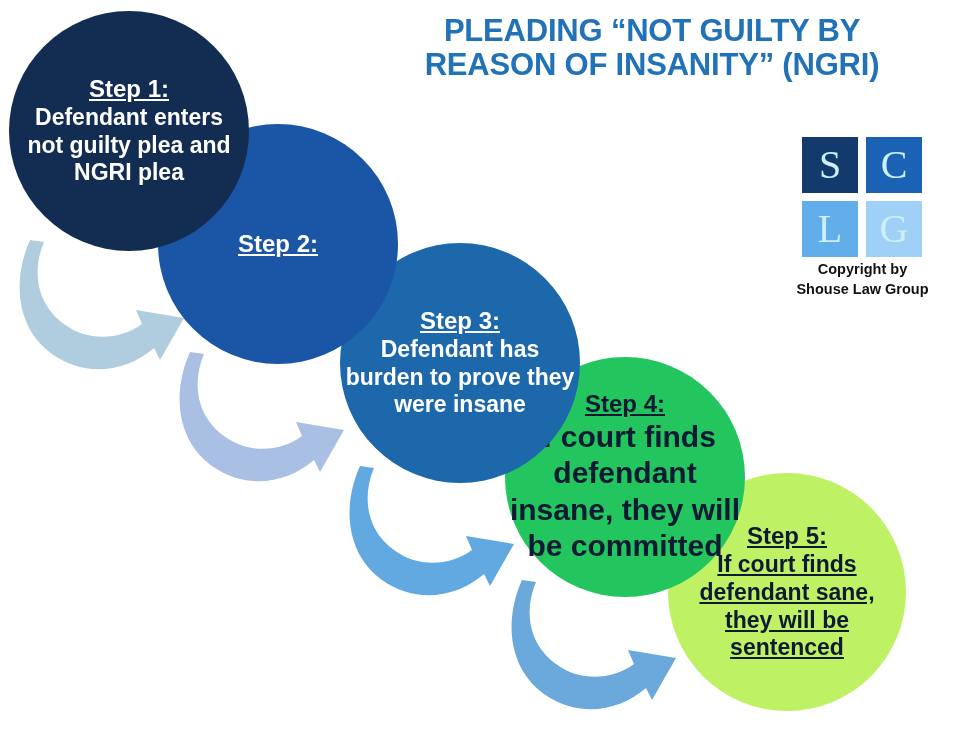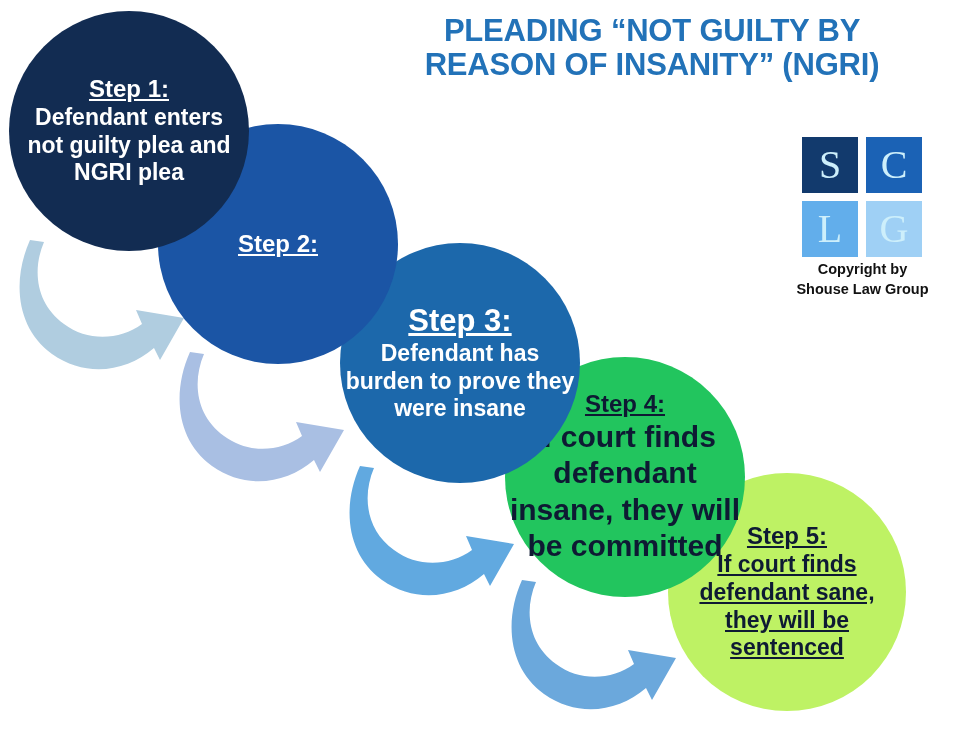--- a/index.html
+++ b/index.html
@@ -123,21 +123,21 @@
   #circle-2 .step-label { font-size: 24px; margin-bottom: 1px; }
   #circle-2 .step-body  { font-size: 23px; line-height: 1.21; padding: 0 6px; }
 
   
   #circle-3 {
     left: 340px; top: 243px; width: 240px; height: 240px;
     background: #1c68ab;
     color: #ffffff;
     z-index: 7;
   }
-  #circle-3 .step-label { font-size: 31px; margin-bottom: 1px; }
+  #circle-3 .step-label { font-size: 24px; margin-bottom: 1px; }
   #circle-3 .step-body  { font-size: 23px; line-height: 1.21; padding: 0 4px; }
 
   
   #circle-4 {
     left: 505px; top: 357px; width: 240px; height: 240px;
     background: #22c55e;
     color: #0e1a33;
     z-index: 6;
   }
   #circle-4 .step-label { font-size: 24px; margin-bottom: 1px; }

